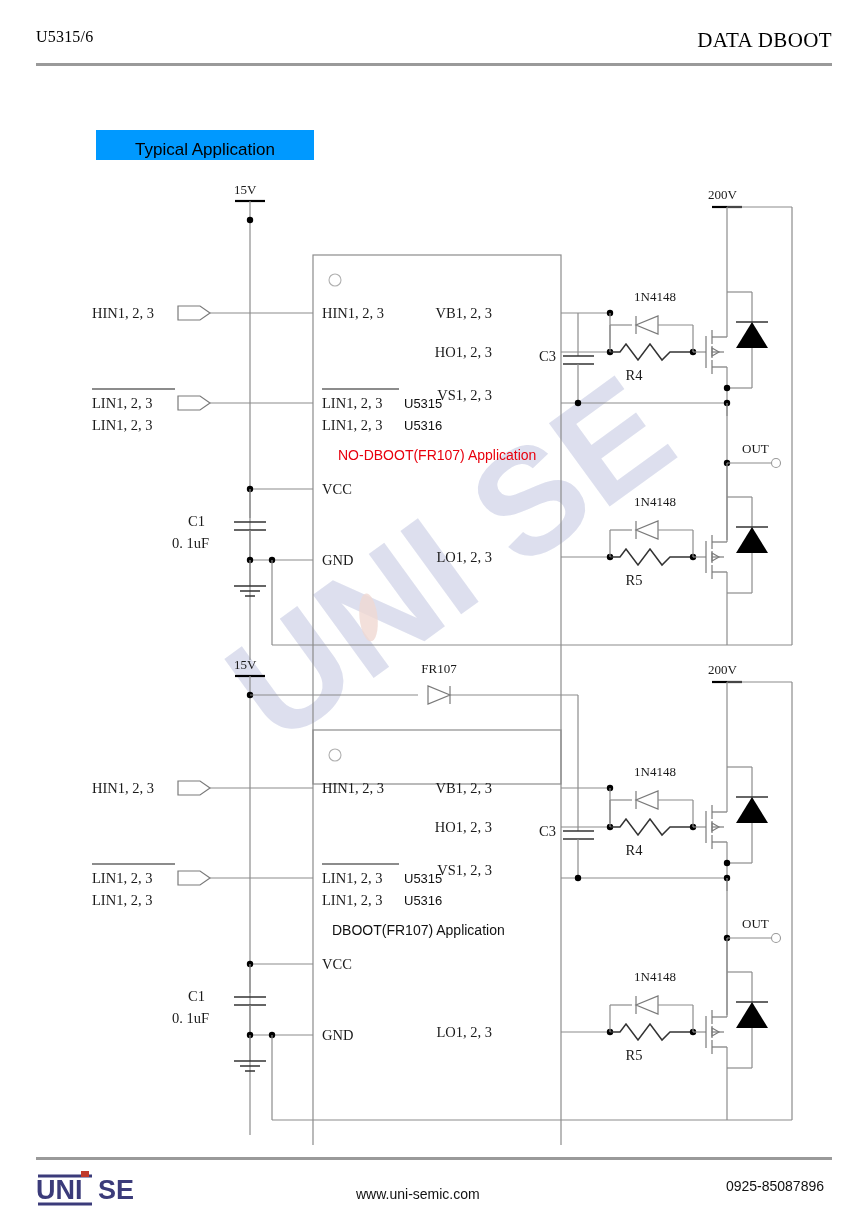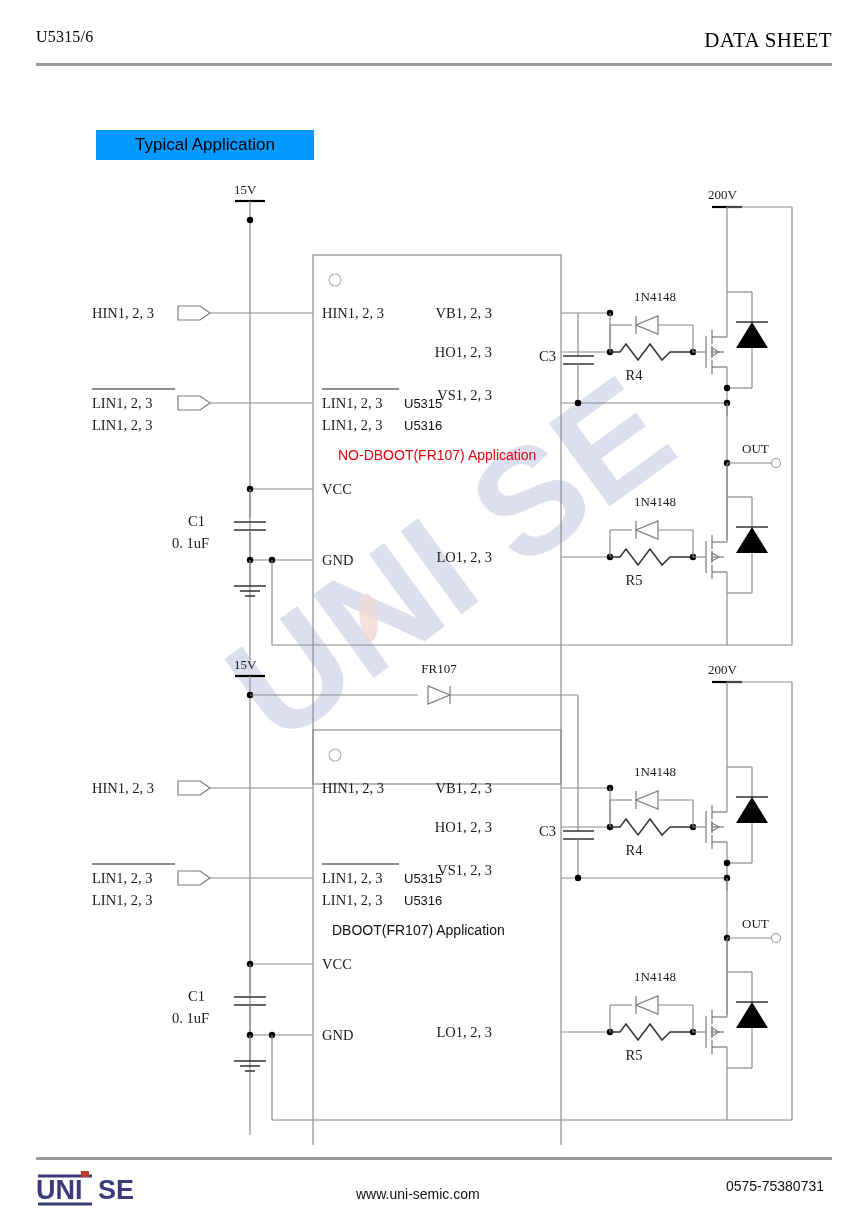--- a/index.html
+++ b/index.html
@@ -51,21 +51,21 @@
 
   
   #section-banner {
     position: absolute;
     left: 96px;
     top: 130px;
     width: 218px;
     height: 30px;
     background: #0099ff;
     display: flex;
-    align-items: center;
+    align-items: flex-end;
     justify-content: center;
   }
   #section-banner-label {
     font-family: "Liberation Sans", sans-serif;
     font-size: 17px;
     color: #000;
   }
 
   
   #schematic-wrap {
@@ -163,21 +163,21 @@
     font-family: "Liberation Sans", sans-serif;
     font-size: 14px;
     color: #111;
   }
 </style>
 </head>
 <body>
 
 <div id="page-header">
   <div id="header-left">U5315/6</div>
-  <div id="header-right">DATA SHEET</div>
+  <div id="header-right">DATA DBOOT</div>
 </div>
 <div id="header-rule"></div>
 
 <div id="section-banner">
   <span id="section-banner-label">Typical Application</span>
 </div>
 
 <div id="schematic-wrap">
   <svg width="868" height="975" viewBox="0 0 868 975">
 
@@ -545,14 +545,14 @@
   <div id="footer-logo">
     <svg width="120" height="40" viewBox="0 0 120 40">
       <line x1="2" y1="6" x2="56" y2="6" stroke="#3b3b7a" stroke-width="3"></line>
       <line x1="2" y1="34" x2="56" y2="34" stroke="#3b3b7a" stroke-width="3"></line>
       <rect x="45" y="1" width="8" height="6" fill="#c0392b"></rect>
       <text x="0" y="29" font-family="Liberation Sans, sans-serif" font-size="27" font-weight="bold" fill="#3b3b7a">UNI</text>
       <text x="62" y="29" font-family="Liberation Sans, sans-serif" font-size="27" font-weight="bold" fill="#3b3b7a">SE</text>
     </svg>
   </div>
   <div id="footer-site">www.uni-semic.com</div>
-  <div id="footer-phone">0575-75380731</div>
+  <div id="footer-phone">0925-85087896</div>
 </div>
 
 </body></html>

